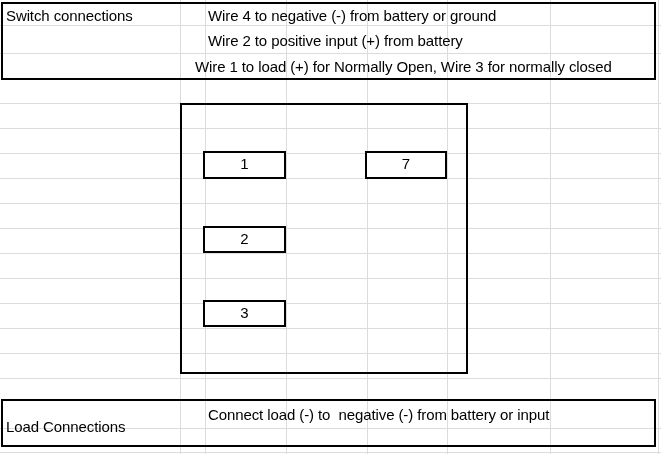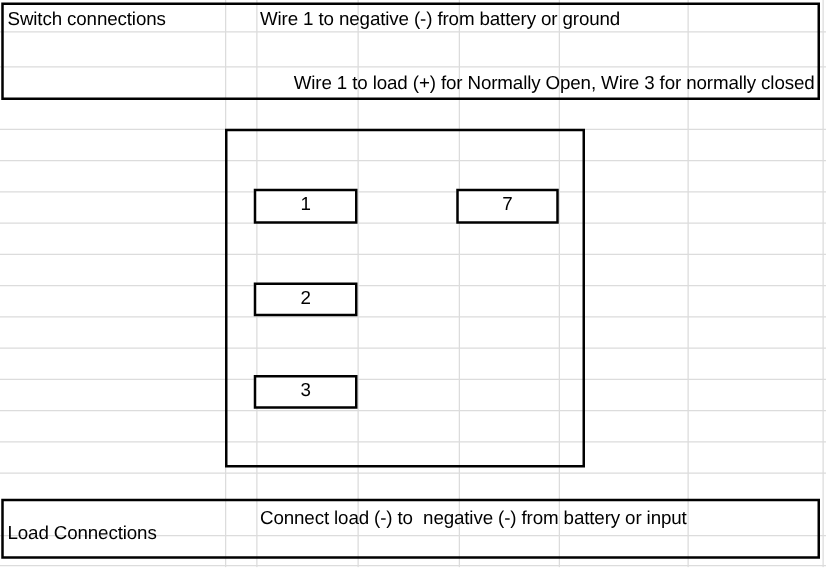--- a/index.html
+++ b/index.html
@@ -60,21 +60,21 @@
     position: absolute;
     font-size: 15px;
     letter-spacing: -0.1px;
     color: #000000;
     white-space: pre;
     z-index: 4;
   }
   .c-switch { left: 6px;   top: 4px;   line-height: 23px; }
   .c-w7     { left: 208px; top: 4px;   line-height: 23px; }
   .c-w2     { left: 208px; top: 29px;  line-height: 24px; }
-  .c-w1     { left: 195px; top: 55px;  line-height: 23px; margin-left: 40px; }
+  .c-w1     { left: 195px; top: 55px;  line-height: 23px; }
   .c-load   { left: 6px;   top: 402px; line-height: 26px; margin-top: 12px; }
   .c-conn   { left: 208px; top: 402px; line-height: 26px; }
 </style>
 </head>
 <body>
 
 <div class="canvas">
 
   <div class="grid-layer">
       <div class="vline" style="left: 180px;"></div>
@@ -97,21 +97,22 @@
       <div class="hline" style="top: 303px;"></div>
       <div class="hline" style="top: 328px;"></div>
       <div class="hline" style="top: 353px;"></div>
       <div class="hline" style="top: 378px;"></div>
       <div class="hline" style="top: 428px;"></div>
       <div class="hline" style="top: 452px;"></div>
     </div>
 
   <div class="thick-box switch-box"></div>
   <div class="cell c-switch">Switch connections</div>
-  <div class="cell c-w7">Wire 1 to negative (-) from battery or ground</div>
+  <div class="cell c-w7">Wire 4 to negative (-) from battery or ground</div>
+  <div class="cell c-w2">Wire 2 to positive input (+) from battery</div>
   <div class="cell c-w1">Wire 1 to load (+) for Normally Open, Wire 3 for normally closed</div>
 
   <div class="big-rect"></div>
 
   <div class="terminal t1">
     <span>1</span>
   </div>
   <div class="terminal t7">
     <span>7</span>
   </div>

